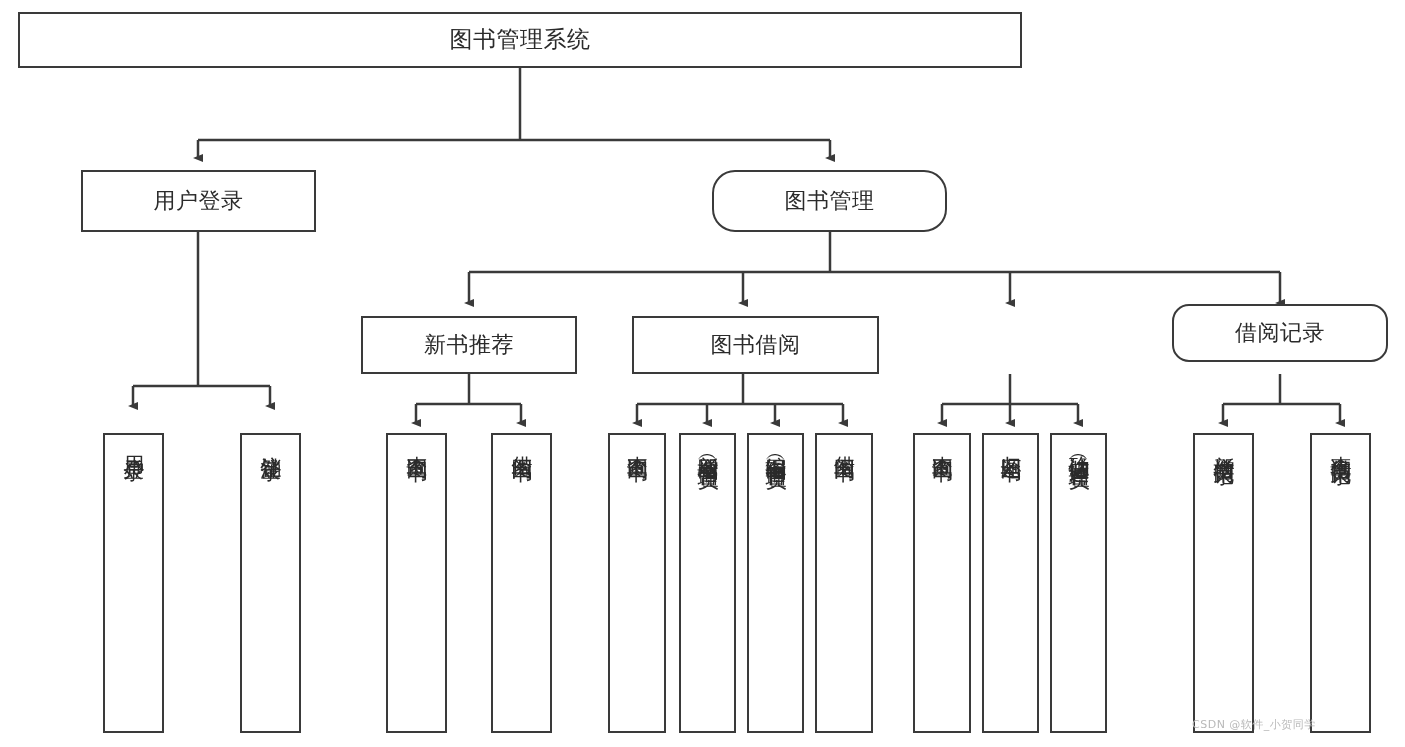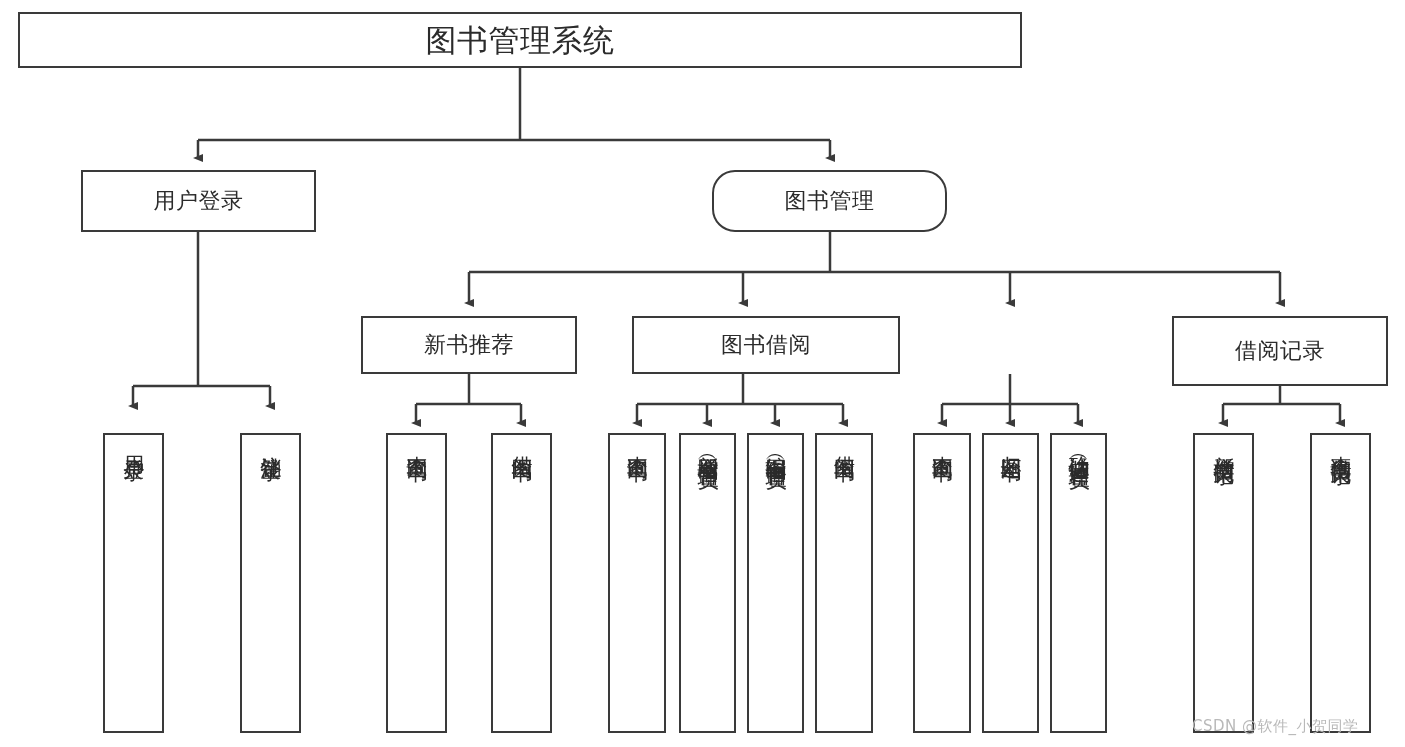--- a/index.html
+++ b/index.html
@@ -35,39 +35,39 @@
     align-items: center;
     justify-content: center;
     color: #2b2b2b;
   }
   .node-h {
     font-size: 22px;
     letter-spacing: 0.5px;
     line-height: 1.1;
   }
   .node-root {
-    font-size: 31px;
+    font-size: 23px;
   }
   .node-v {
     align-items: flex-start;
     justify-content: center;
     padding-top: 4px;
   }
   .vtext {
     writing-mode: vertical-rl;
     text-orientation: upright;
     font-size: 21px;
     line-height: 1.18;
     letter-spacing: 2px;
     white-space: nowrap;
     color: #2b2b2b;
   }
   .watermark {
     position: absolute;
-    font-size: 15px;
+    font-size: 11px;
     color: #b9b9b9;
     white-space: nowrap;
     letter-spacing: 0.5px;
   }
 </style>
 </head>
 <body>
 
 <div id="diagram">
 
@@ -129,24 +129,24 @@
   <div class="node node-h" style="left:81px; top:170px; width:235px; height:62px;">
     <span>用户登录</span>
   </div>
   <div class="node node-h" style="left:712px; top:170px; width:235px; height:62px;border-radius:23px;">
     <span>图书管理</span>
   </div>
 
   <div class="node node-h" style="left:361px; top:316px; width:216px; height:58px;">
     <span>新书推荐</span>
   </div>
-  <div class="node node-h" style="left:632px; top:316px; width:268px; height:58px;">
+  <div class="node node-h" style="left:632px; top:316px; width:247px; height:58px;">
     <span>图书借阅</span>
   </div>
-  <div class="node node-h" style="left:1172px; top:316px; width:216px; height:70px;">
+  <div class="node node-h" style="left:1172px; top:304px; width:216px; height:58px;border-radius:17px;">
     <span>借阅记录</span>
   </div>
 
   <div class="node node-v" style="left:103px; top:433px; width:61px; height:300px;">
     <span class="vtext">用户登录</span>
   </div>
   <div class="node node-v" style="left:240px; top:433px; width:61px; height:300px;">
     <span class="vtext">注销登录</span>
   </div>
 

